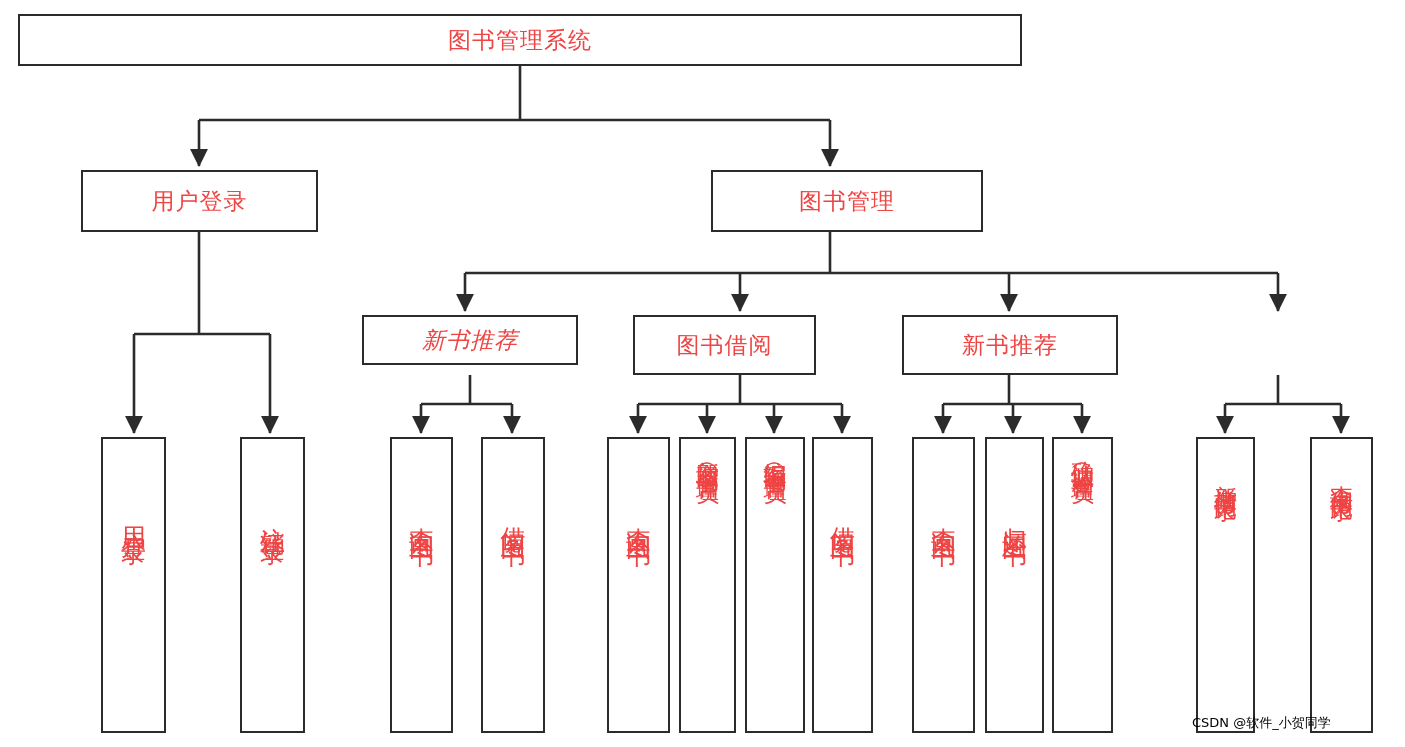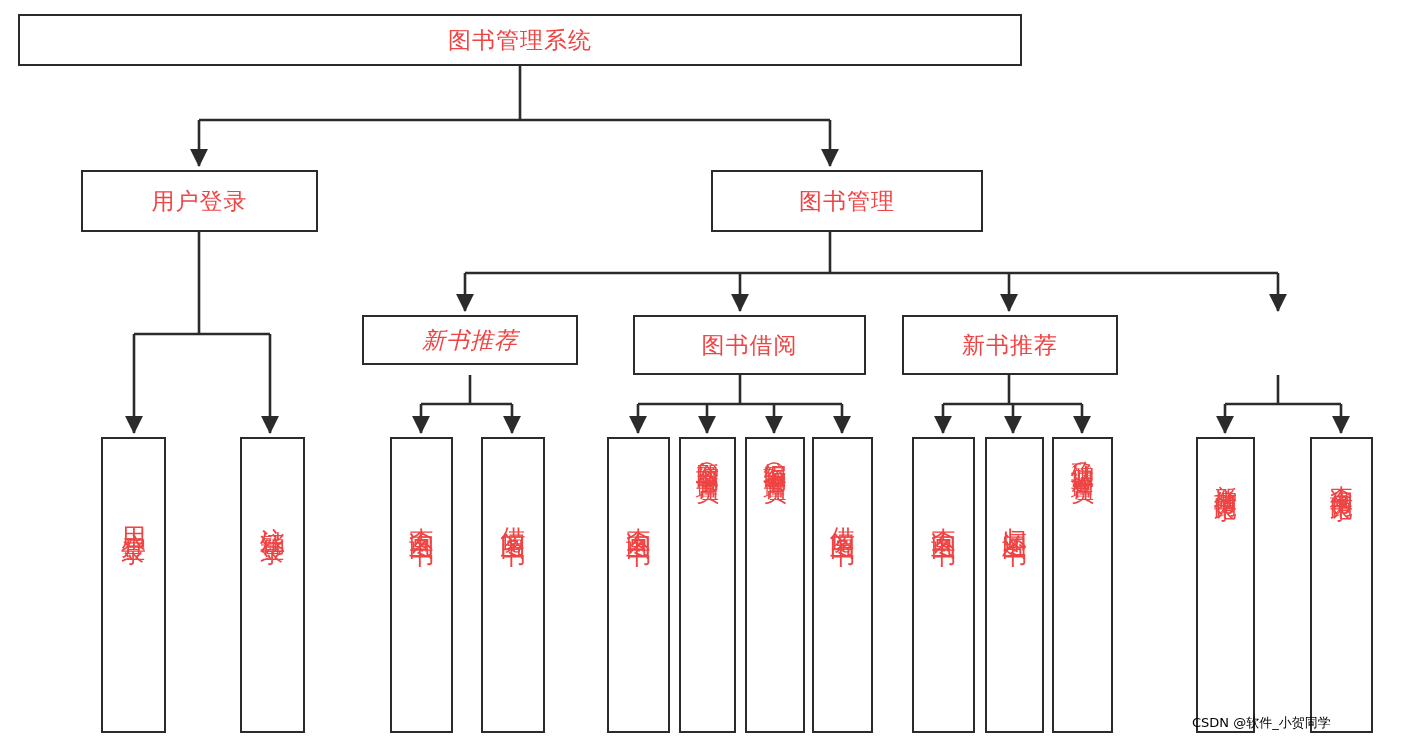--- a/index.html
+++ b/index.html
@@ -139,21 +139,21 @@
   <div class="node horizontal" style="left:81px; top:170px; width:237px; height:62px;">
     <span class="node-label">用户登录</span>
   </div>
   <div class="node horizontal" style="left:711px; top:170px; width:272px; height:62px;">
     <span class="node-label">图书管理</span>
   </div>
 
   <div class="node horizontal" style="left:362px; top:315px; width:216px; height:50px;font-style:italic;">
     <span class="node-label">新书推荐</span>
   </div>
-  <div class="node horizontal" style="left:633px; top:315px; width:233px; height:60px;">
+  <div class="node horizontal" style="left:633px; top:315px; width:183px; height:60px;">
     <span class="node-label">图书借阅</span>
   </div>
   <div class="node horizontal" style="left:902px; top:315px; width:216px; height:60px;">
     <span class="node-label">新书推荐</span>
   </div>
 
   <div class="node vertical" style="left:101px; top:437px; width:65px; height:296px; padding-top:68px;">
     <span class="node-label">用户登录</span>
   </div>
   <div class="node vertical" style="left:240px; top:437px; width:65px; height:296px; padding-top:68px;">

